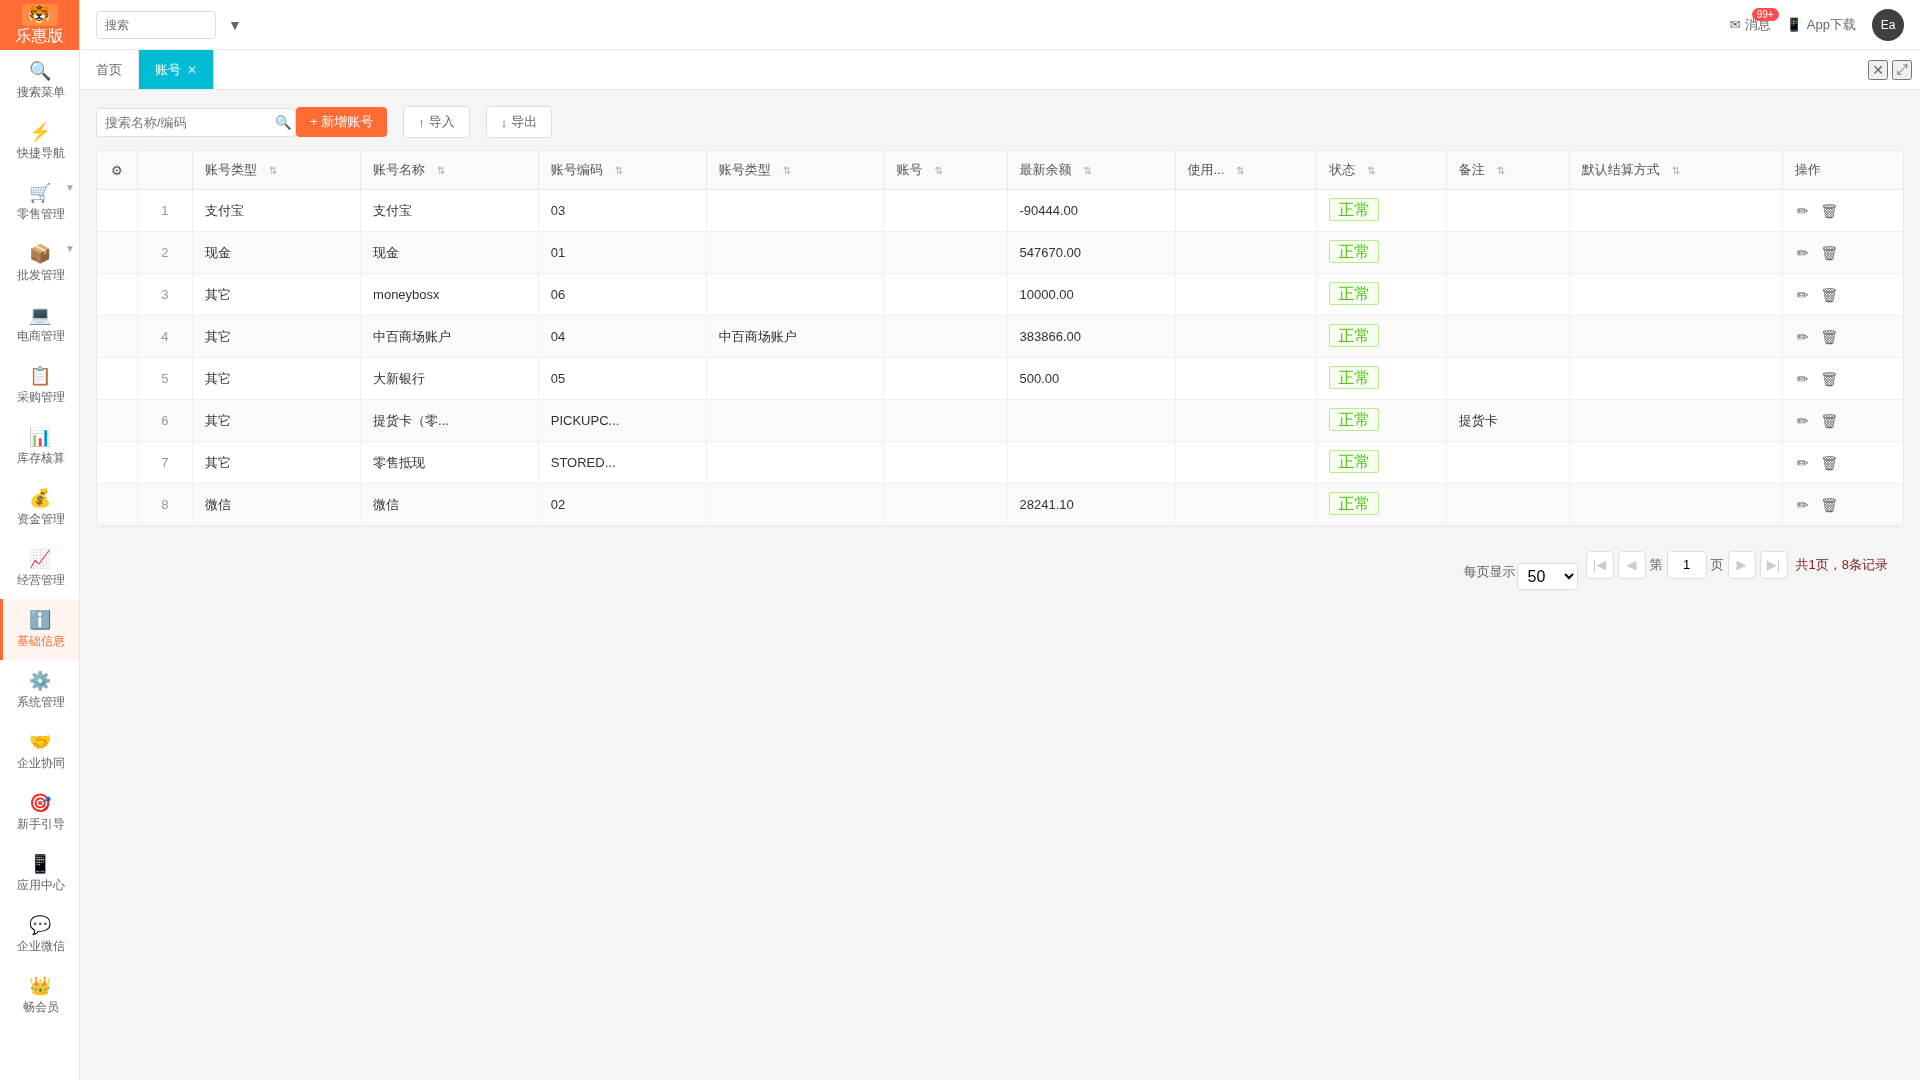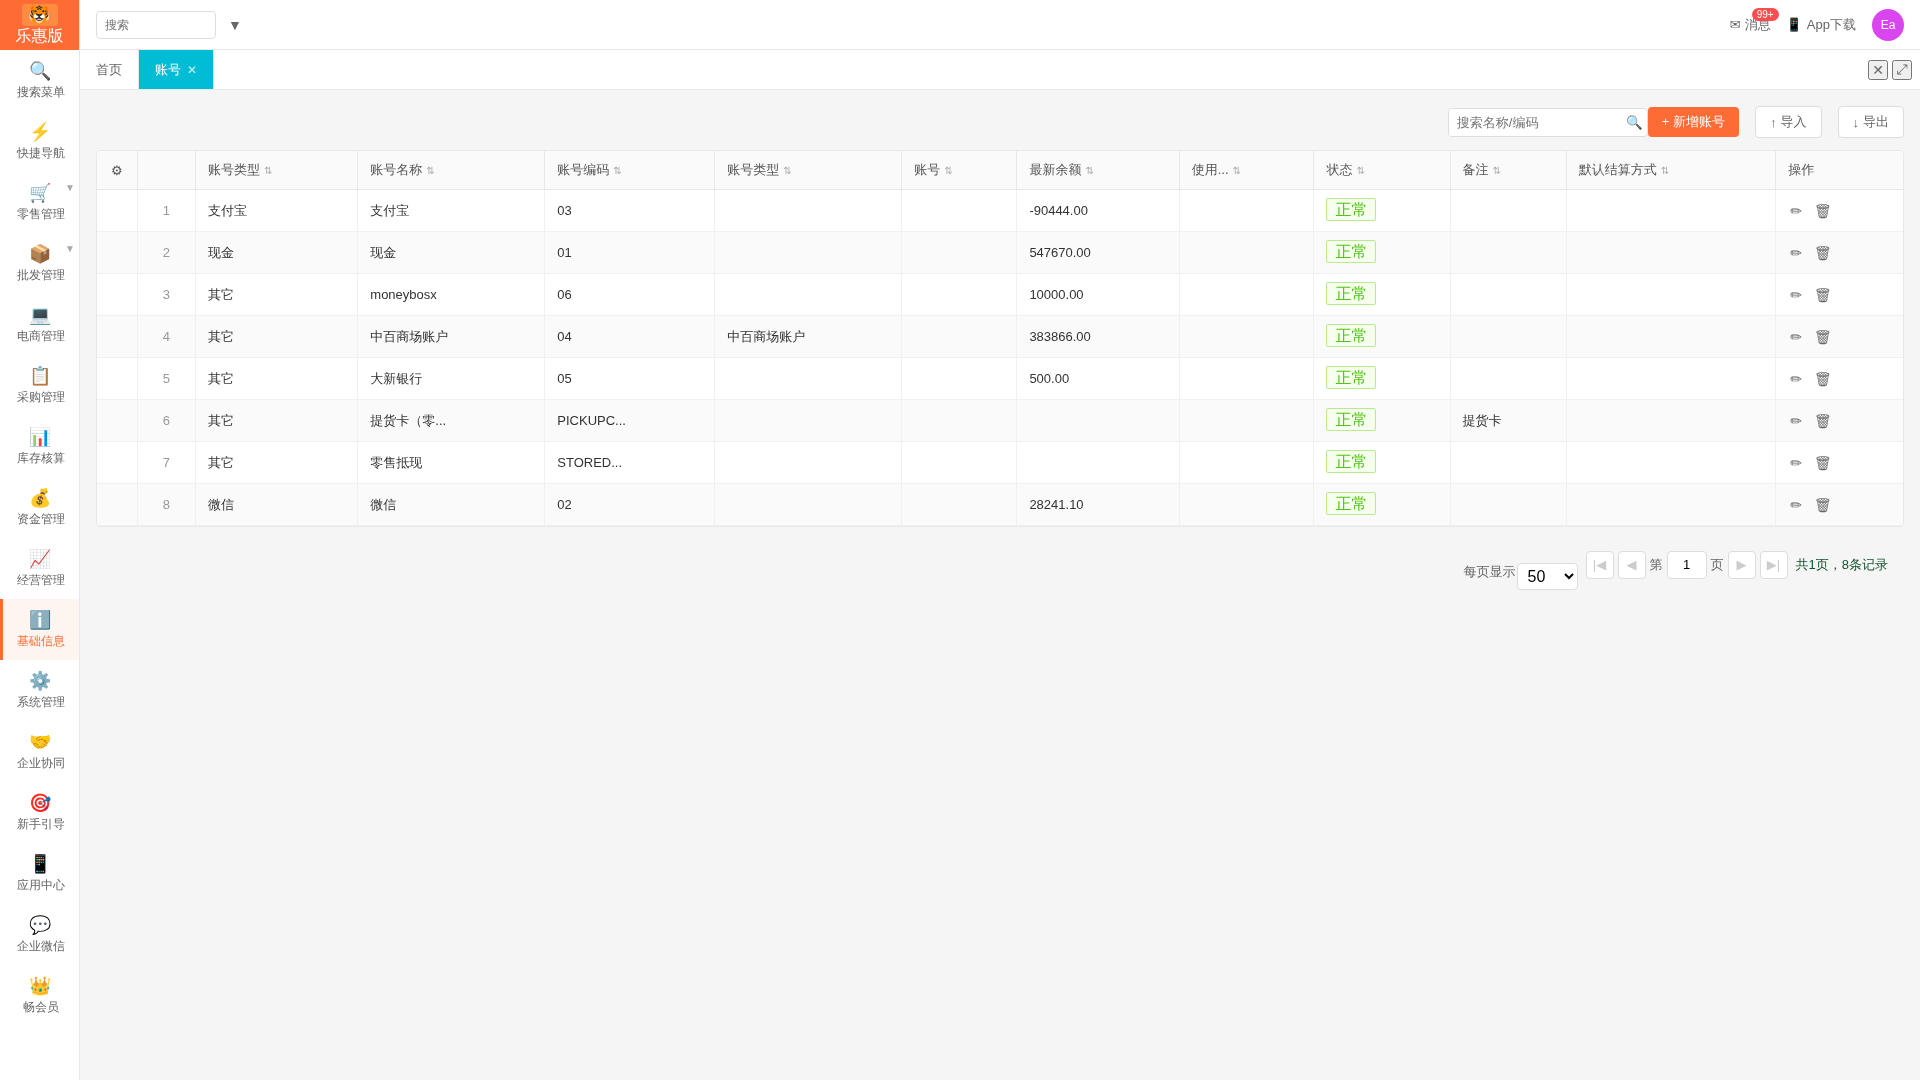--- a/index.html
+++ b/index.html
@@ -121,21 +121,21 @@
       align-items: center;
       gap: 4px;
       cursor: pointer;
       color: #666;
       font-size: 13px;
     }
     .avatar {
       width: 32px;
       height: 32px;
       border-radius: 50%;
-      background: #d946ef;
+      background: #404040;
       display: flex;
       align-items: center;
       justify-content: center;
       color: #fff;
       font-size: 12px;
       cursor: pointer;
     }
 
     
     .tab-bar {
@@ -190,21 +190,21 @@
       flex: 1;
       padding: 16px;
       overflow: auto;
       background: #f5f5f5;
     }
 
     
     .toolbar {
       display: flex;
       align-items: center;
-      justify-content: flex-end;
+      justify-content: flex-start;
       margin-bottom: 12px;
     }
     .search-box {
       display: flex;
       align-items: center;
       border: 1px solid #ddd;
       border-radius: 4px;
       background: #fff;
       overflow: hidden;
       width: 200px;
@@ -284,21 +284,21 @@
       color: #333;
       font-size: 13px;
       border-bottom: 1px solid #f0f0f0;
       border-right: 1px solid #f0f0f0;
       white-space: nowrap;
     }
     td:last-child { border-right: none; }
     .th-sort {
       display: flex;
       align-items: center;
-      gap: 4px;
+      gap: 12px;
       cursor: pointer;
     }
     .sort-icon { color: #aaa; font-size: 10px; }
     .settings-icon-col {
       width: 40px;
       text-align: center;
     }
     .status-badge {
       background: #f0f0f0;
       color: #666;
@@ -369,21 +369,21 @@
     }
     .page-btn.disabled { color: #ccc; cursor: not-allowed; }
     .page-input {
       width: 40px;
       height: 28px;
       text-align: center;
       border: 1px solid #ddd;
       border-radius: 4px;
       font-size: 13px;
     }
-    .total-text { color: #14532d; }
+    .total-text { color: #7f1d1d; }
   </style>
 </head>
 <body>
 
 <div class="sidebar">
   <div class="sidebar-logo">
     <div class="sidebar-logo-icon">
       <span style="font-size:18px;">🐯</span>
     </div>
     <span class="sidebar-logo-text">乐惠版</span>

